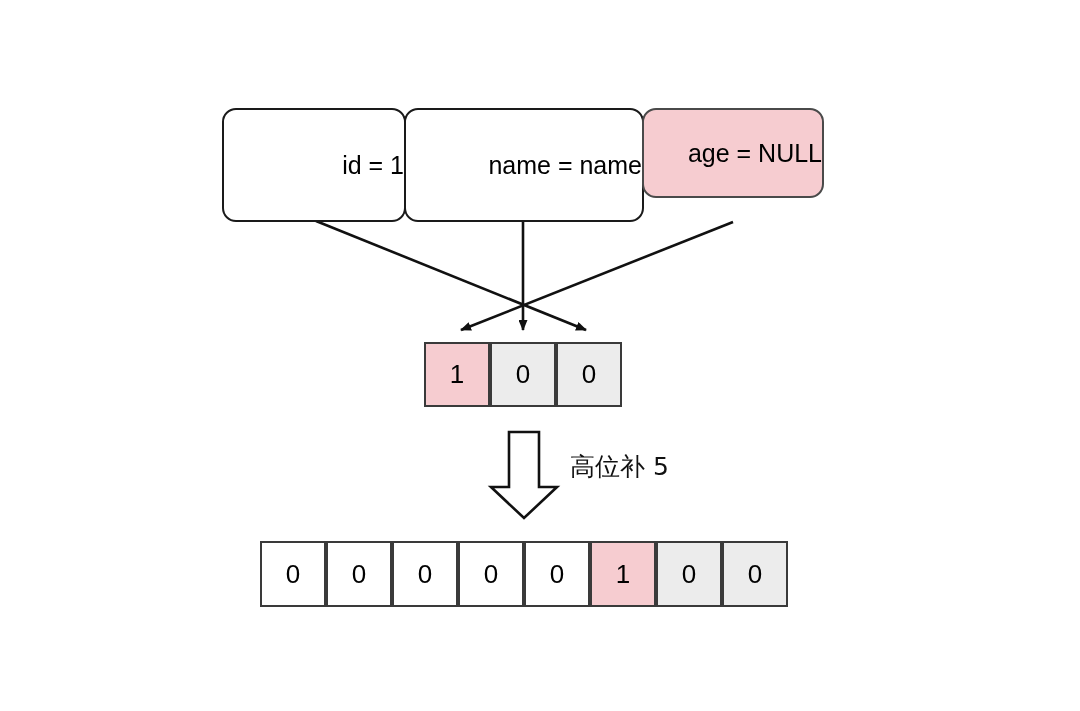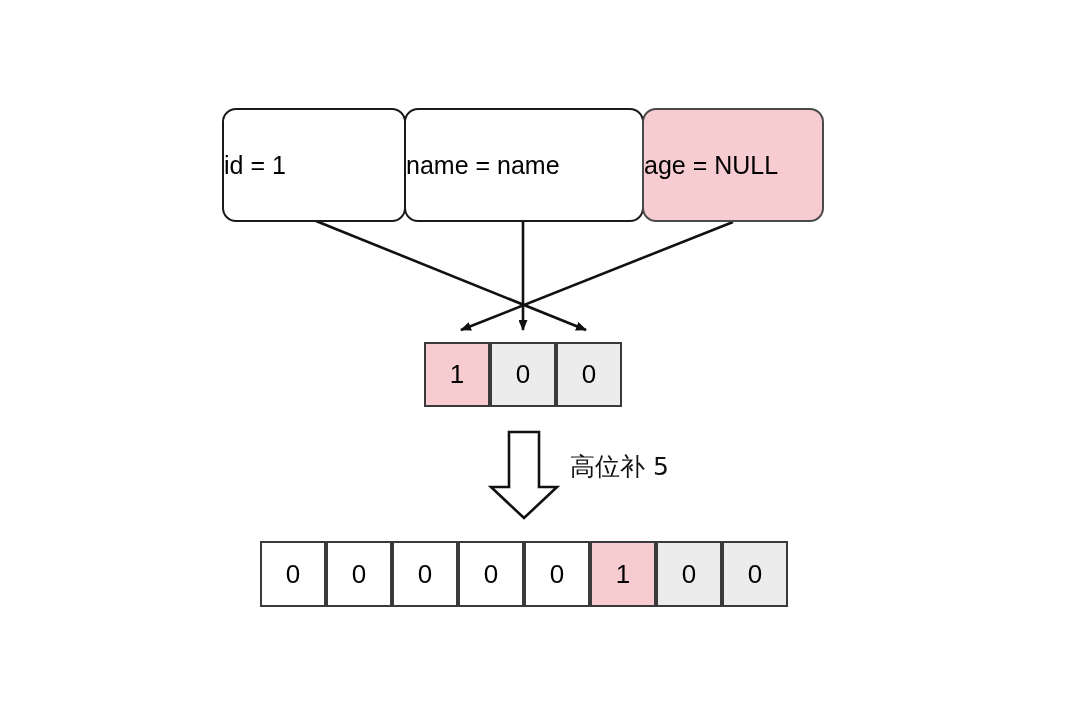--- a/index.html
+++ b/index.html
@@ -21,21 +21,21 @@
     height: 711px;
   }
   .field-box {
     position: absolute;
     box-sizing: border-box;
     border: 2px solid #1a1a1a;
     border-radius: 14px;
     background: #ffffff;
     display: flex;
     align-items: center;
-    justify-content: flex-start;
+    justify-content: flex-end;
     font-size: 25px;
     color: #000000;
     white-space: nowrap;
   }
   .field-box.highlight {
     background: #f6ccd0;
     border-color: #4a4a4a;
   }
   .bit-cell {
     position: absolute;
@@ -89,21 +89,21 @@
 </svg>
 
 <div class="field-box" style="left:222px; top:108px; width:184px; height:114px;">
   <span>id = 1</span>
 </div>
 
 <div class="field-box" style="left:404px; top:108px; width:240px; height:114px;">
   <span>name = name</span>
 </div>
 
-<div class="field-box highlight" style="left:642px; top:108px; width:182px; height:114px;">
+<div class="field-box highlight" style="left:642px; top:108px; width:182px; height:90px;">
   <span>age = NULL</span>
 </div>
 
 <div class="bit-cell pink" style="left:424px; top:342px; width:66px; height:65px;">
   <span>1</span>
 </div>
 <div class="bit-cell gray" style="left:490px; top:342px; width:66px; height:65px;">
   <span>0</span>
 </div>
 <div class="bit-cell gray" style="left:556px; top:342px; width:66px; height:65px;">

